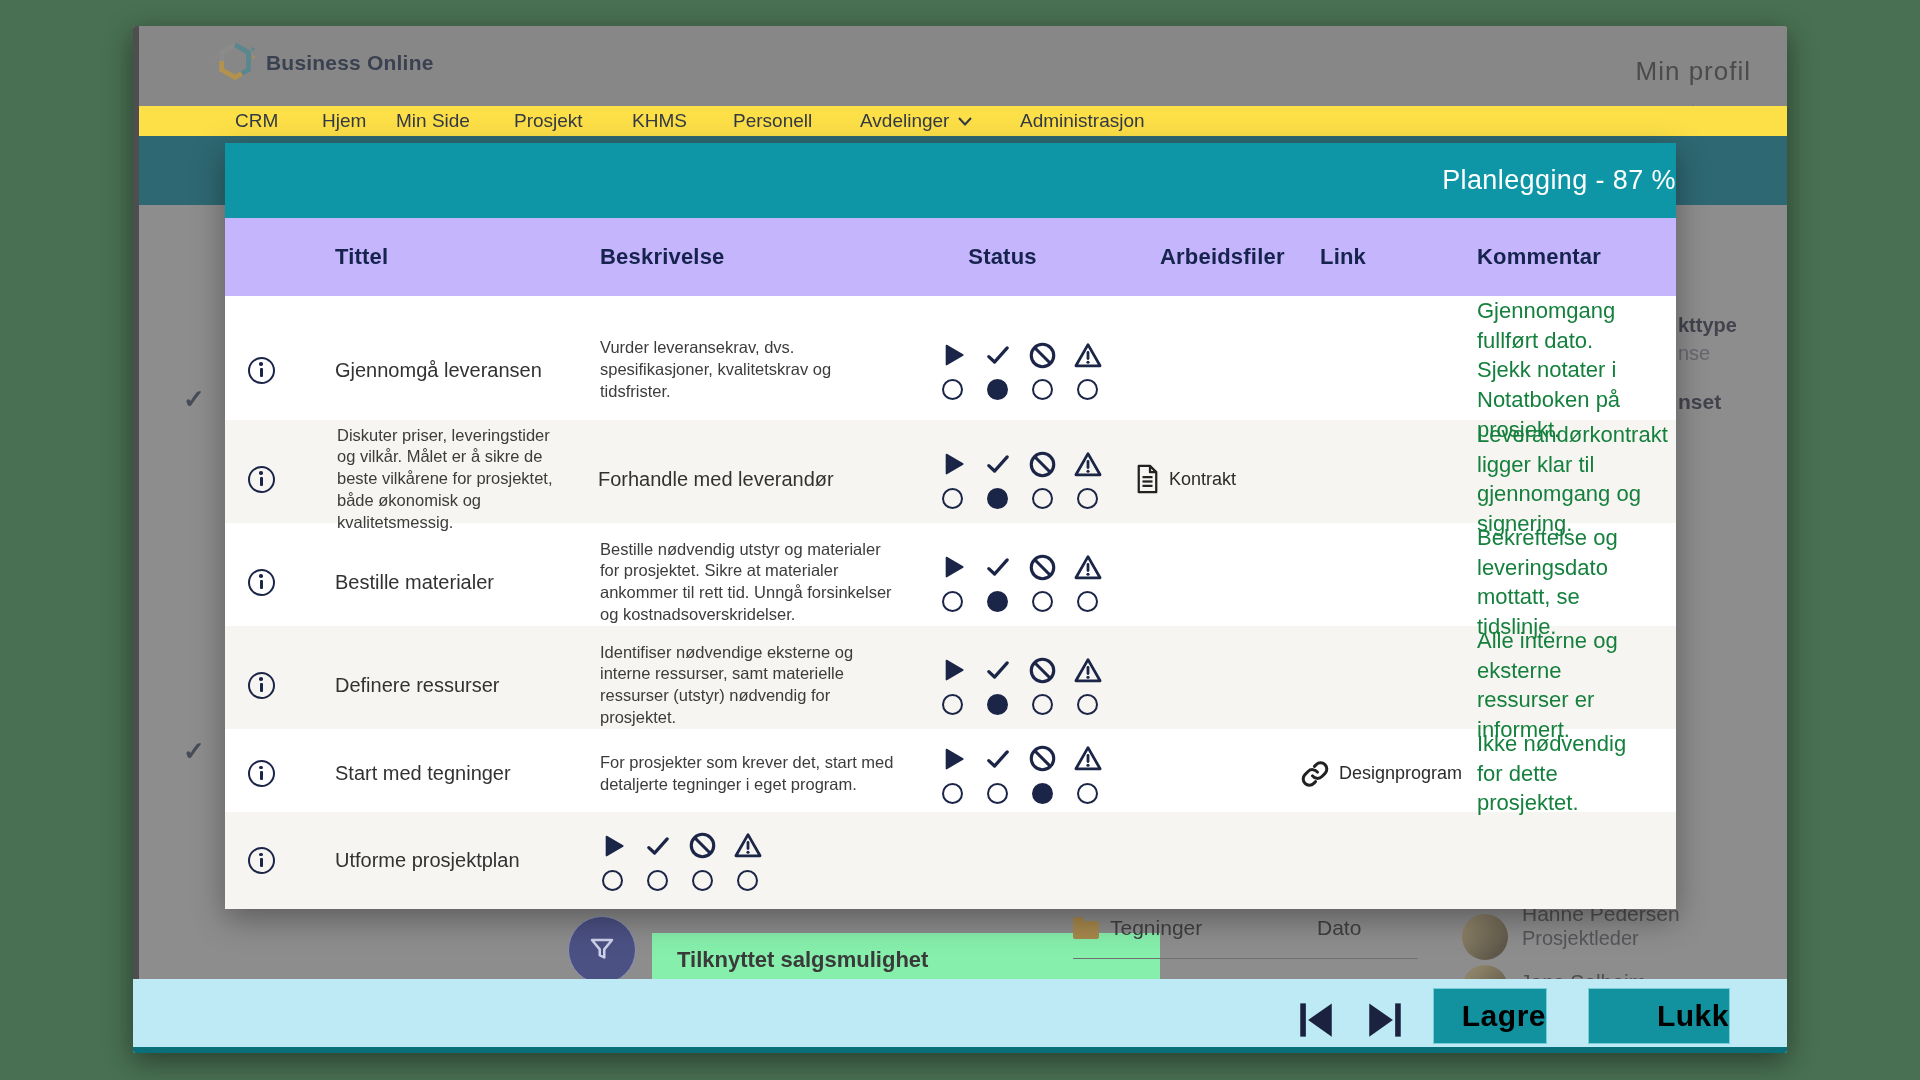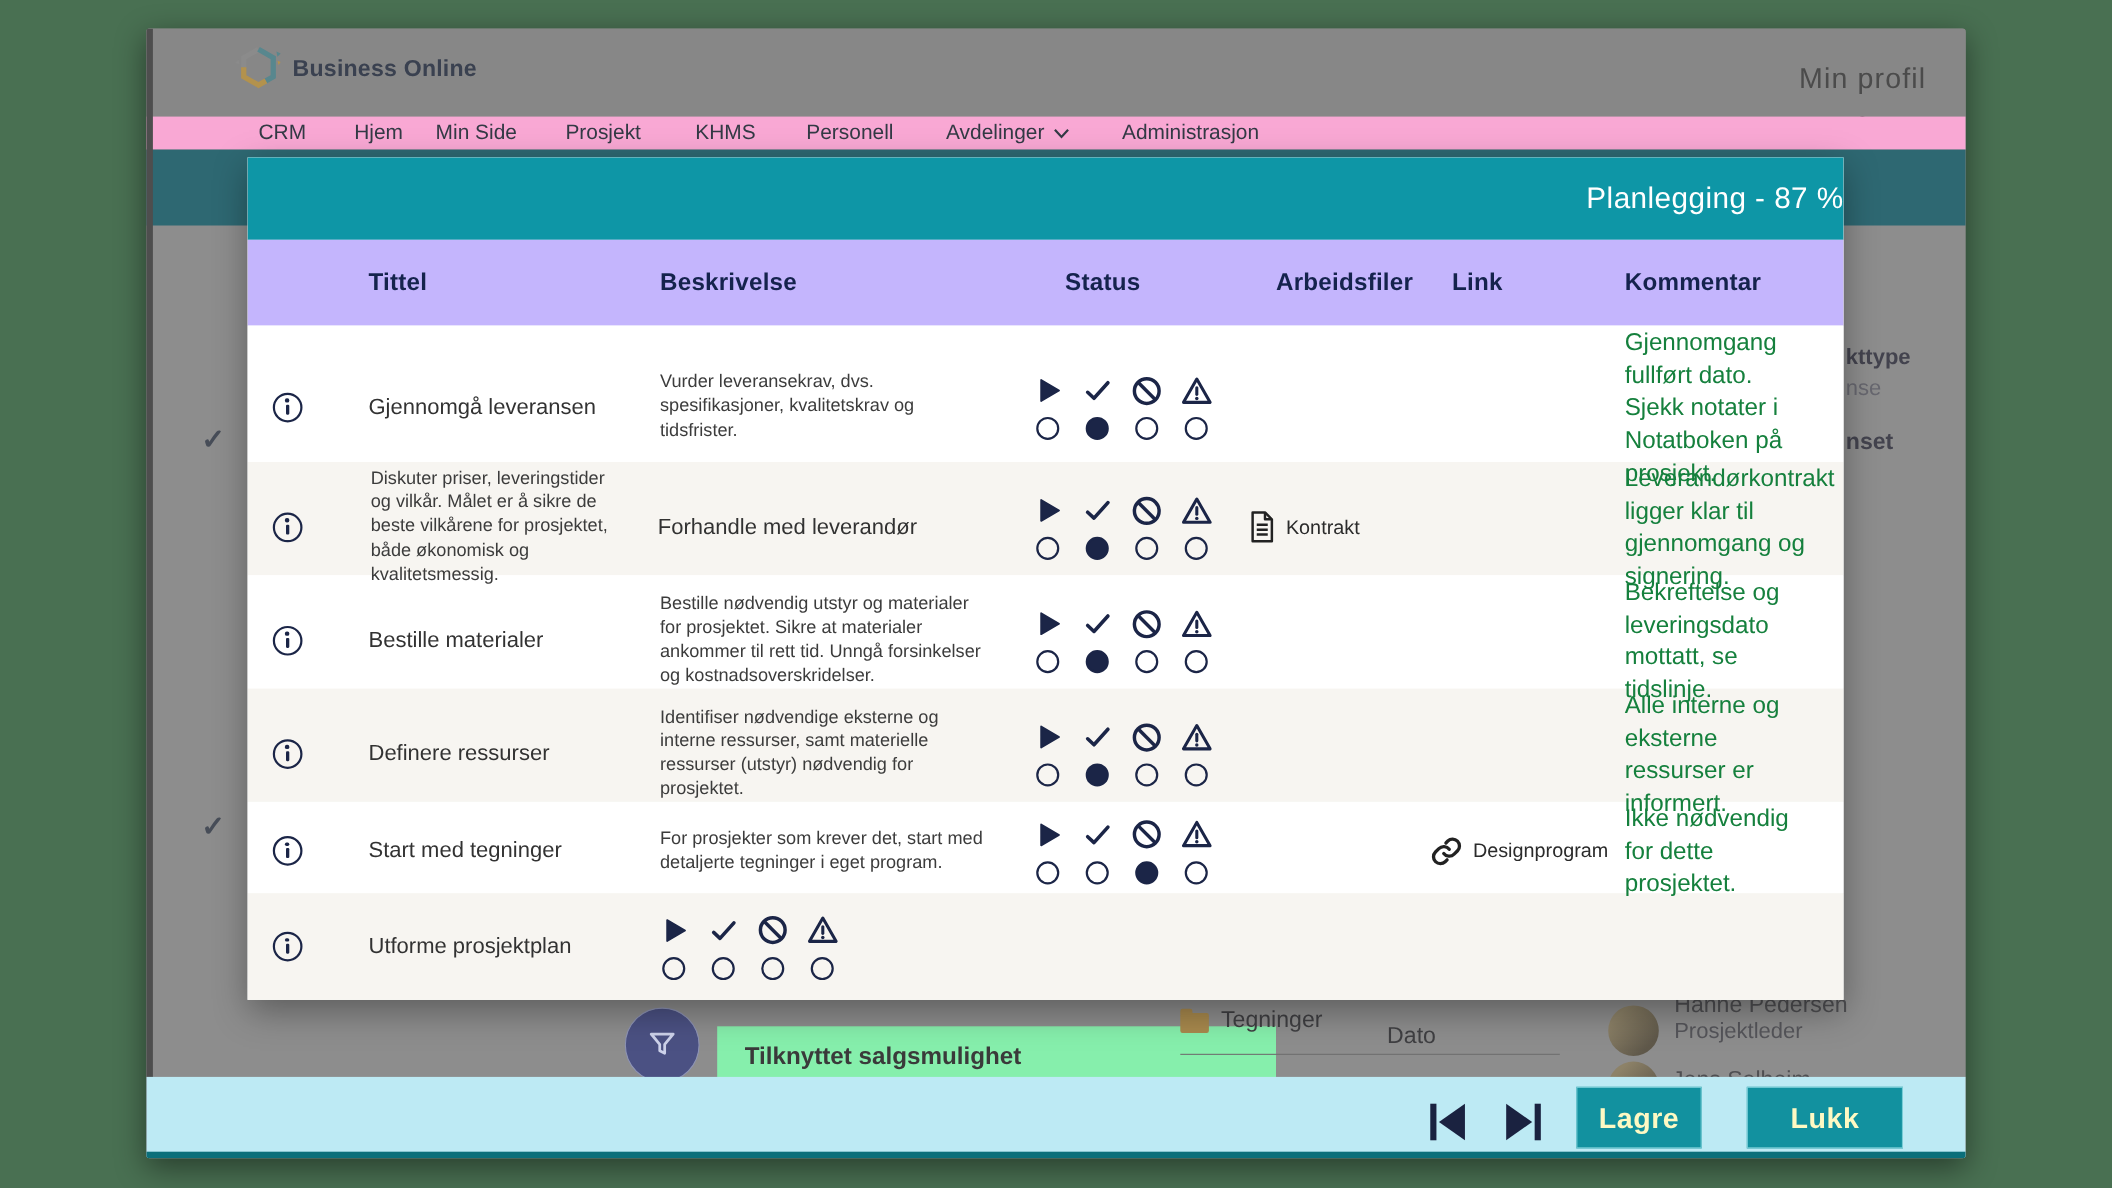--- a/index.html
+++ b/index.html
@@ -9,21 +9,21 @@
   
   .window{position:absolute;left:133px;top:26px;width:1654px;height:1027px;
     background:#8d8d8d;border-radius:3px;overflow:hidden;
     box-shadow:0 8px 28px rgba(0,0,0,.45);}
   .win-edge{position:absolute;left:0;top:0;width:6px;height:100%;background:#4e4e4e;z-index:5;}
   .win-header{position:absolute;left:0;top:0;width:100%;height:80px;background:#878787;}
   .brand-wrap{position:absolute;left:79px;top:14px;display:flex;align-items:center;gap:8px;}
   .brand-text{font-size:21px;font-weight:bold;color:#3a4150;letter-spacing:.2px;}
   .profile{position:absolute;right:36px;top:30px;display:flex;align-items:center;gap:14px;flex-direction:column;}
   .profile-label{font-size:26px;color:#4b4b4b;letter-spacing:1px;}
-  .win-nav{position:absolute;left:0;top:80px;width:100%;height:30px;background:#f9a8d4;}
+  .win-nav{position:absolute;left:0;top:80px;width:100%;height:30px;background:#fde047;}
   .nav-item{position:absolute;top:4px;font-size:19px;color:#333a45;display:inline-flex;
     align-items:center;gap:8px;white-space:nowrap;cursor:default;}
   .win-hero{position:absolute;left:0;top:110px;width:100%;height:69px;background:#2e6872;}
 
   
   .bg-check{position:absolute;font-size:26px;color:#474d58;font-weight:bold;}
   .frag{position:absolute;left:1545px;white-space:nowrap;overflow:hidden;width:108px;}
   .frag.b{font-weight:bold;color:#43434e;} .frag.l{color:#67676f;}
   .bg-card{position:absolute;left:519px;top:907px;width:508px;height:47px;background:#86efac;
     overflow:hidden;padding:14px 0 0 25px;box-sizing:border-box;}
@@ -40,22 +40,22 @@
   .avatar{position:absolute;width:46px;height:46px;border-radius:50%;
     background:linear-gradient(135deg,#8d8268 20%,#5f584a 80%);}
   .bg-name{position:absolute;font-size:21px;color:#4f4f52;white-space:nowrap;}
   .bg-role{position:absolute;font-size:20px;color:#55555a;white-space:nowrap;}
 
   
   .footer{position:absolute;left:0;top:953px;width:100%;height:74px;background:#bdeaf4;z-index:40;}
   .footer-strip{position:absolute;left:0;bottom:0;width:100%;height:6px;background:#0b6f7a;}
   .skip-btn{position:absolute;top:20px;width:44px;height:42px;cursor:pointer;}
   .btn{position:absolute;top:9px;height:54px;background:#12919f;border:1.5px solid #79cdd6;
-    color:#fef9c3;font-weight:bold;font-size:26px;font-family:"Liberation Sans",sans-serif;
-    display:flex;align-items:center;justify-content:center;letter-spacing:.5px;cursor:pointer;}
+    color:#000000;font-weight:bold;font-size:30px;font-family:"Liberation Sans",sans-serif;
+    display:flex;align-items:center;justify-content:flex-end;letter-spacing:.5px;cursor:pointer;}
 
   
   .modal{position:absolute;left:92px;top:117px;width:1451px;height:766px;z-index:50;
     background:#ffffff;overflow:hidden;box-shadow:0 10px 30px rgba(0,0,0,.35);}
   .modal-header{height:75px;background:#0e96a6;display:flex;align-items:center;justify-content:flex-end;}
   .modal-title{color:#ffffff;font-size:27px;font-weight:500;padding-left:40px;letter-spacing:.4px;}
   .grid{display:grid;grid-template-columns:72px 263px 340px 205px 165px 195px 211px;}
   .col-head{height:78px;background:#c4b5fd;align-items:center;}
   .col-head .hc{font-size:22px;font-weight:bold;color:#15234d;letter-spacing:.2px;}
   .hc-title{padding-left:38px;} .hc-desc{padding-left:40px;} .hc-status{text-align:center;}
@@ -147,21 +147,21 @@
       </svg>
     </div>
 
     <div class="bg-card">
       <div class="bg-card-title">Tilknyttet salgsmulighet</div>
       <div class="bg-card-sub">Salgs Prosjekt</div>
     </div>
 
     <span class="folder-icon"></span>
     <span class="bg-label" style="left:977px;top:890px;">Tegninger</span>
-    <span class="bg-label" style="left:1128px;top:890px;margin-top:14px;">Dato</span>
+    <span class="bg-label" style="left:1184px;top:890px;">Dato</span>
     <div class="bg-divider"></div>
 
     <div class="avatar" style="left:1329px;top:888px;"></div>
     <span class="bg-name" style="left:1389px;top:876px;">Hanne Pedersen</span>
     <span class="bg-role" style="left:1389px;top:901px;">Prosjektleder</span>
     <div class="avatar" style="left:1329px;top:939px;"></div>
     <span class="bg-name" style="left:1387px;top:944px;">Jens Solheim</span>
 
     <div class="footer">
       <div class="skip-btn" style="left:1161px;">

